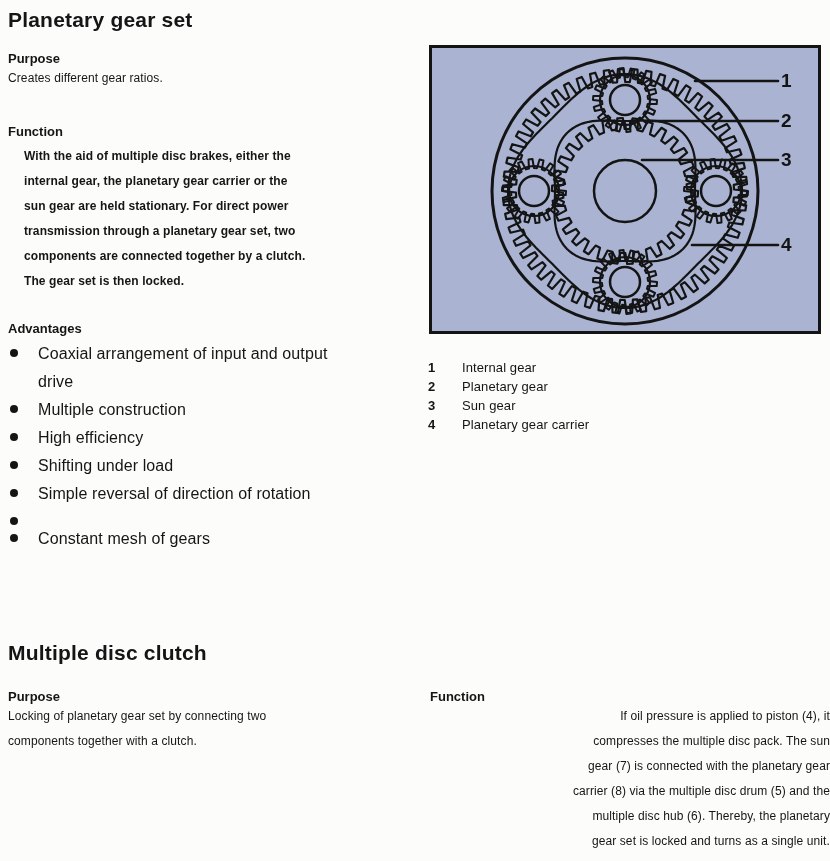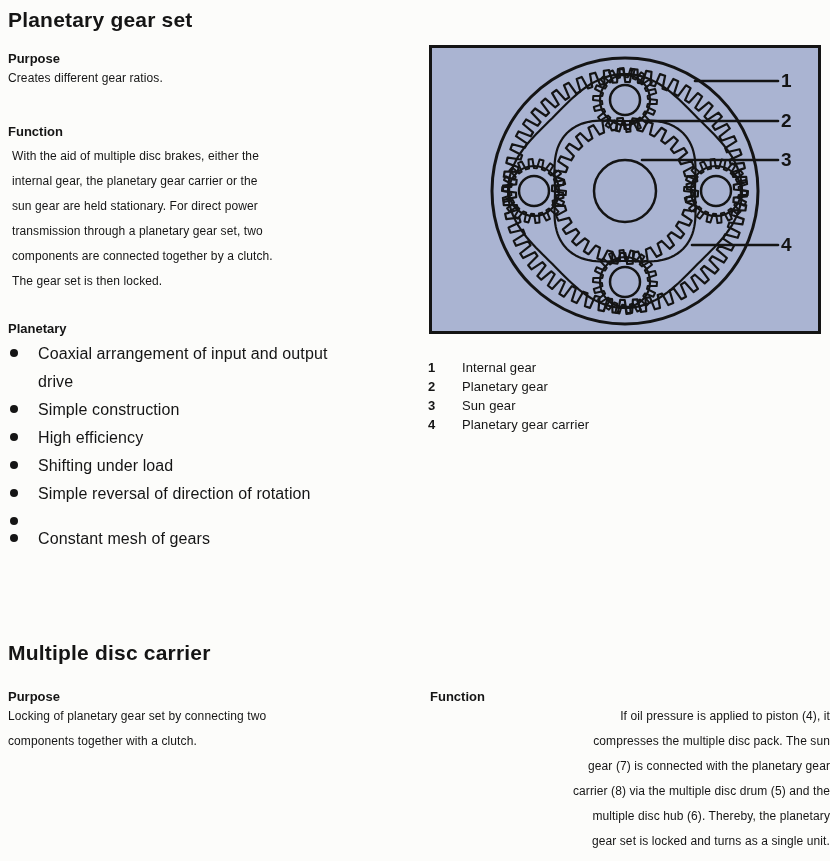--- a/index.html
+++ b/index.html
@@ -70,42 +70,42 @@
 </style>
 </head>
 <body>
 
 <div class="abs h1" style="left:8px; top:8px;">Planetary gear set</div>
 
 <div class="abs subhead" style="left:8px; top:48px;">Purpose</div>
 <div class="abs body-text" style="left:8px; top:66px; width:400px;">Creates different gear ratios.</div>
 
 <div class="abs subhead" style="left:8px; top:121px;">Function</div>
-<div class="abs body-text" style="left:12px; top:144px; width:405px;">With the aid of multiple disc brakes, either the
+<div class="abs body-text" style="left:24px; top:144px; width:405px;font-weight:bold;">With the aid of multiple disc brakes, either the
 internal gear, the planetary gear carrier or the
 sun gear are held stationary. For direct power
 transmission through a planetary gear set, two
 components are connected together by a clutch.
 The gear set is then locked.</div>
 
-<div class="abs subhead" style="left:8px; top:318px;">Planetary</div>
+<div class="abs subhead" style="left:8px; top:318px;">Advantages</div>
 
 <ul class="abs adv-list" style="left:8px; top:340px;">
   <li class="adv-item">
     <span class="bullet-cell">
         <span class="dot"></span>
       </span>
     <span class="adv-text">Coaxial arrangement of input and output
 drive</span>
   </li>
   <li class="adv-item">
     <span class="bullet-cell">
         <span class="dot"></span>
       </span>
-    <span class="adv-text">Simple construction</span>
+    <span class="adv-text">Multiple construction</span>
   </li>
   <li class="adv-item">
     <span class="bullet-cell">
         <span class="dot"></span>
       </span>
     <span class="adv-text">High efficiency</span>
   </li>
   <li class="adv-item">
     <span class="bullet-cell">
         <span class="dot"></span>
@@ -174,21 +174,21 @@
   <div class="legend-row">
     <span class="legend-num">3</span>
     <span class="legend-label">Sun gear</span>
   </div>
   <div class="legend-row">
     <span class="legend-num">4</span>
     <span class="legend-label">Planetary gear carrier</span>
   </div>
 </div>
 
-<div class="abs h1" style="left:8px; top:641px;">Multiple disc carrier</div>
+<div class="abs h1" style="left:8px; top:641px;">Multiple disc clutch</div>
 
 <div class="abs subhead" style="left:8px; top:686px;">Purpose</div>
 <div class="abs body-text" style="left:8px; top:704px; width:408px;">Locking of planetary gear set by connecting two
 components together with a clutch.</div>
 
 <div class="abs subhead" style="left:430px; top:686px;">Function</div>
 <div class="abs body-text" style="left:430px; top:704px; width:400px;text-align:right;">If oil pressure is applied to piston (4), it
 compresses the multiple disc pack. The sun
 gear (7) is connected with the planetary gear
 carrier (8) via the multiple disc drum (5) and the

